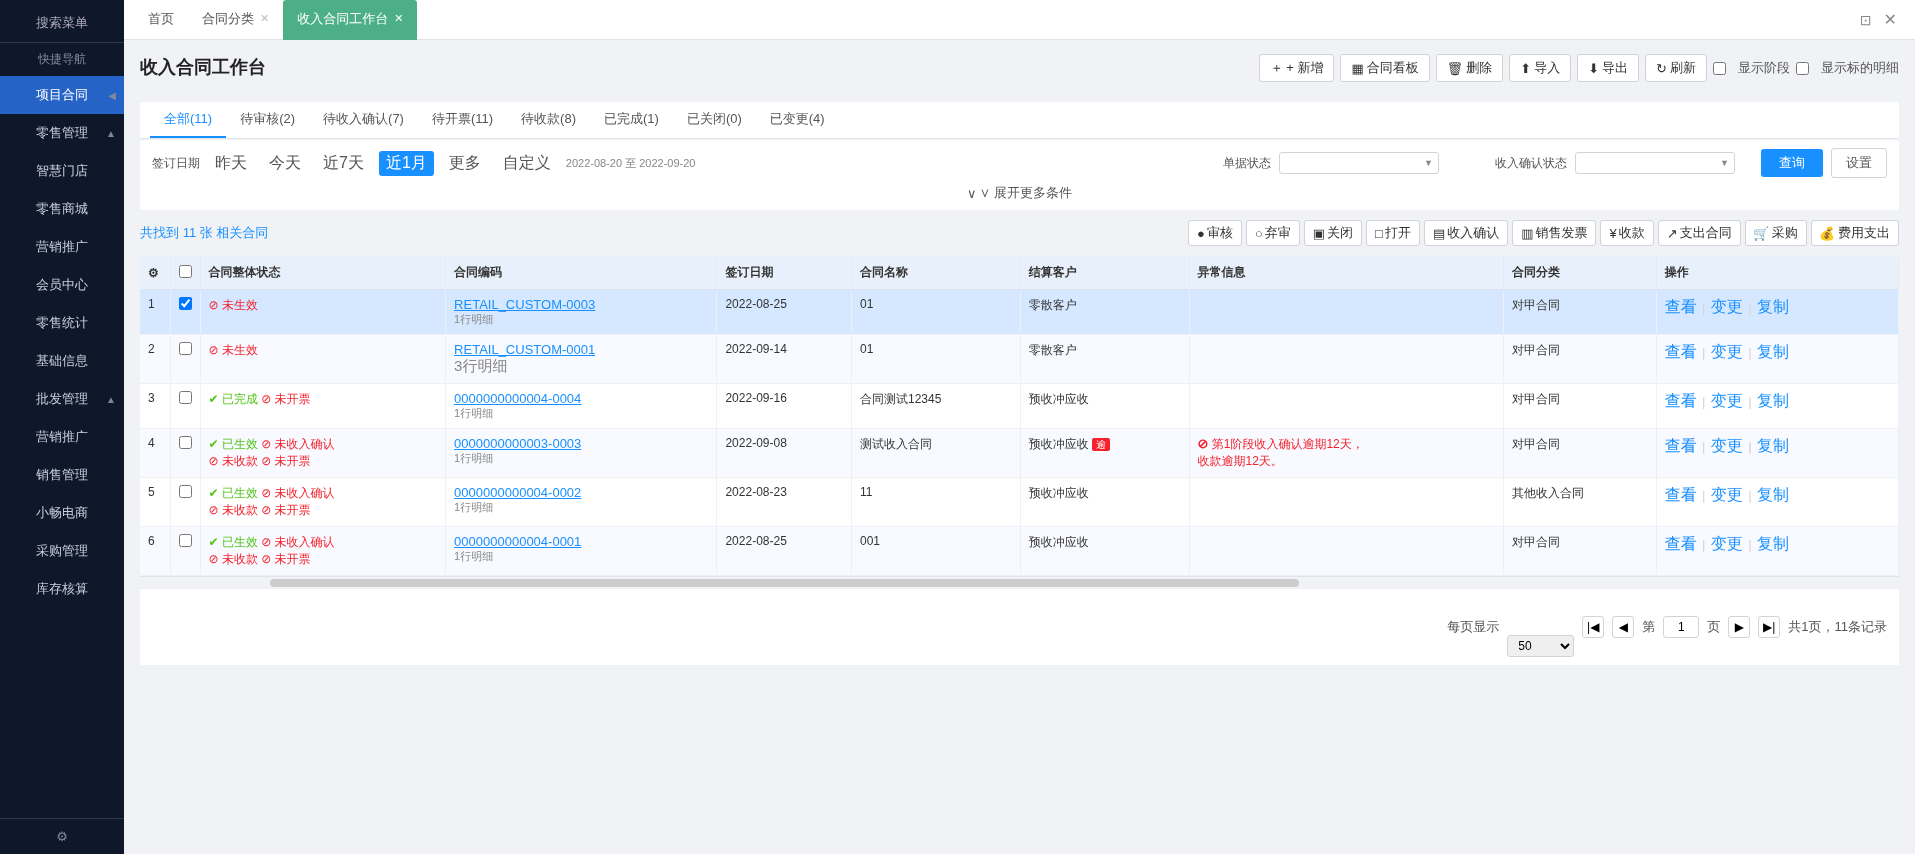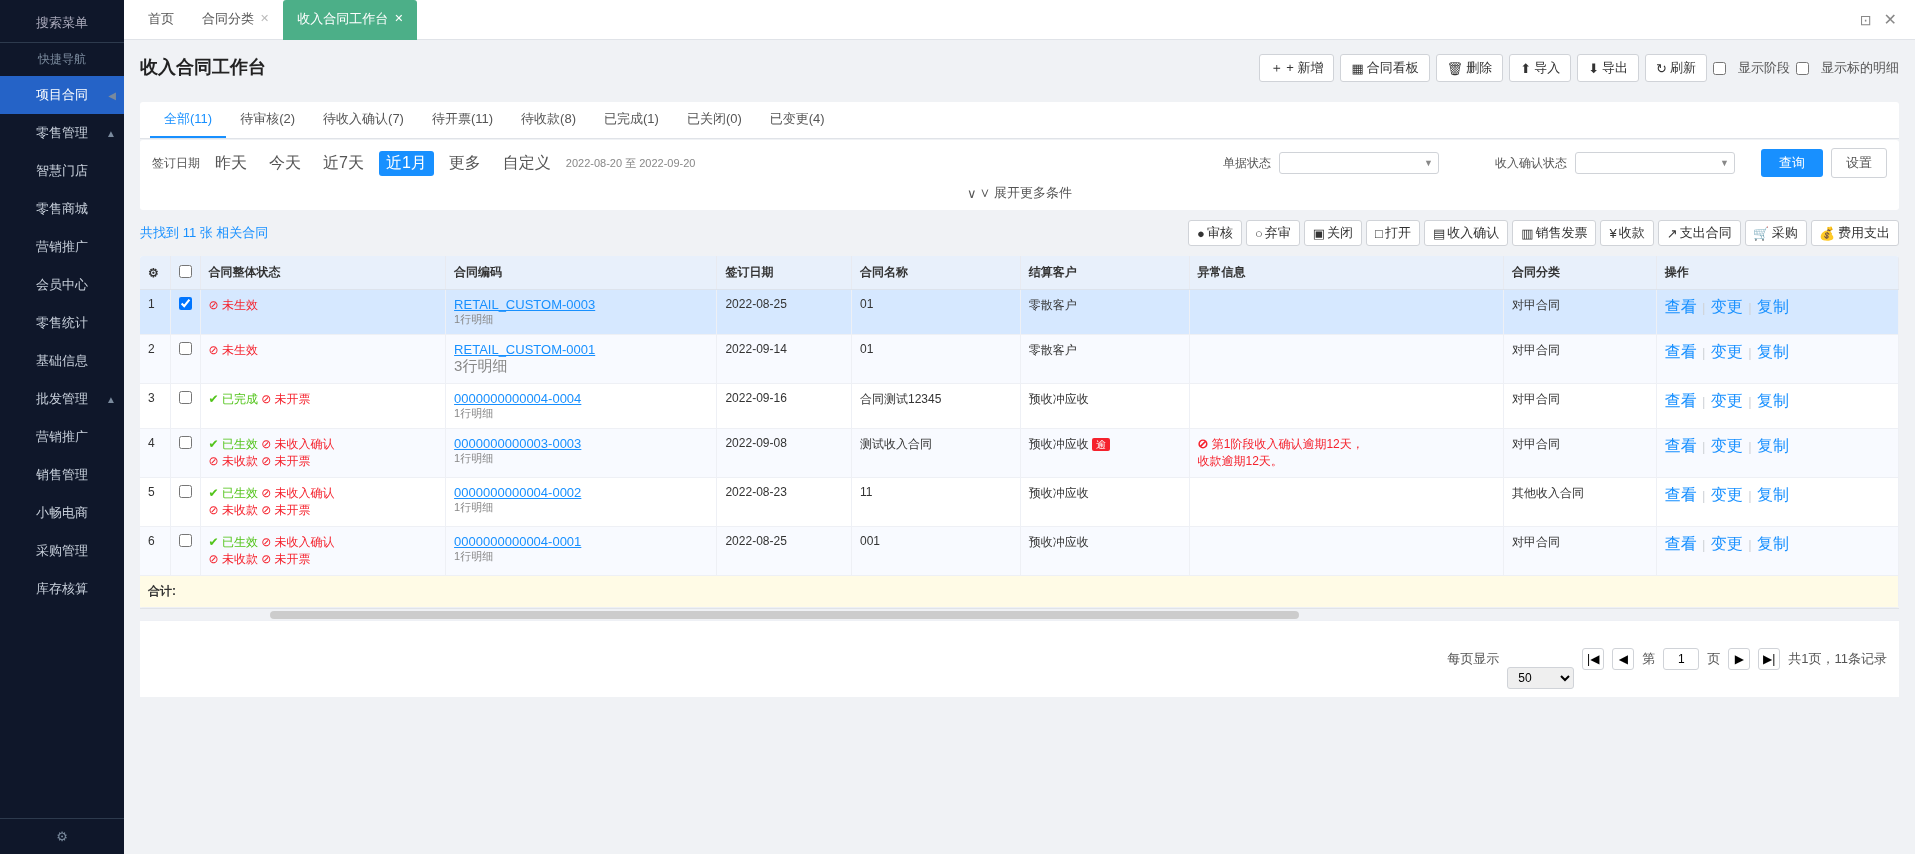--- a/index.html
+++ b/index.html
@@ -468,23 +468,20 @@
             <td>对甲合同</td>
             <td>
               <span class="op-btn">查看</span>
               <span class="op-sep">|</span>
               <span class="op-btn">变更</span>
               <span class="op-sep">|</span>
               <span class="op-btn">复制</span>
             </td>
           </tr>
 
-          <tr class="total-row">
-            <td colspan="10">合计:</td>
-          </tr>
         </tbody>
       </table>
     </div>
 
     <div style="height:12px; background:#f0f2f5; border-top: 1px solid #e0e3e8; position:relative;">
       <div style="position:absolute; left:130px; right:600px; top:2px; height:8px; background:#ccc; border-radius:4px;"></div>
     </div>
 
     <div class="table-footer">
       <span>每页显示</span>

